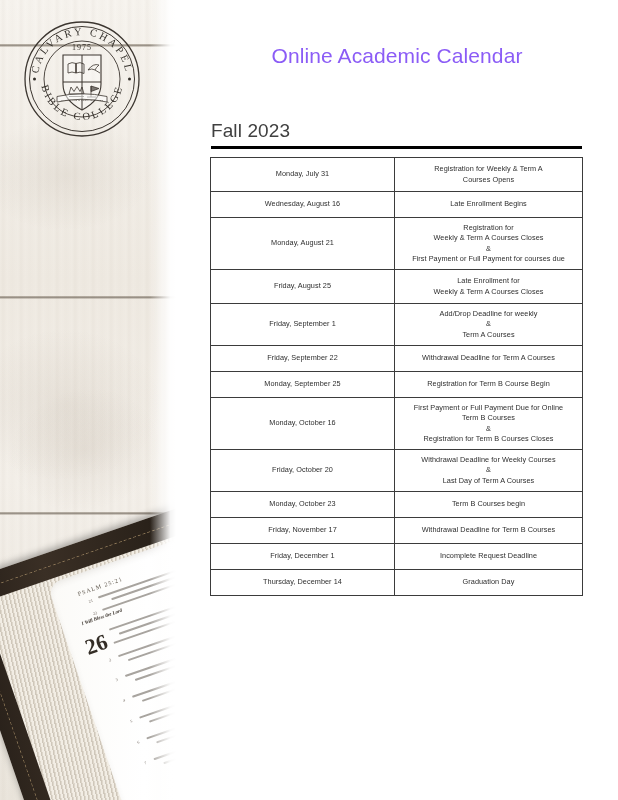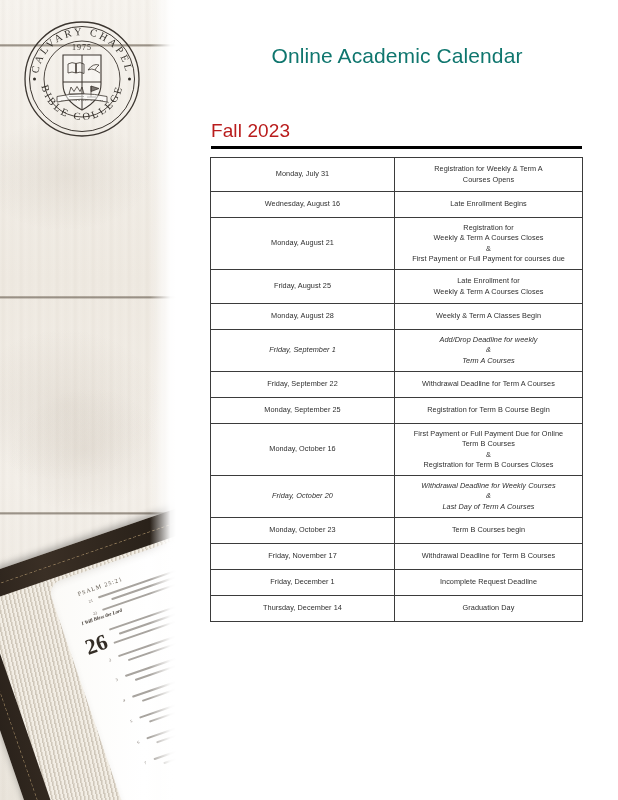--- a/index.html
+++ b/index.html
@@ -178,32 +178,32 @@
   
   .doc-title {
     position: absolute;
     left: 176px;
     top: 42px;
     width: 442px;
     text-align: center;
     font-size: 21px;
     font-weight: 300;
     line-height: 27px;
-    color: #0f766e;
+    color: #8b5cf6;
     letter-spacing: 0.1px;
   }
   .doc-title .line2 { display: block; }
 
   .section-heading {
     position: absolute;
     left: 211px;
     top: 120px;
     font-size: 19px;
     font-weight: 400;
-    color: #b91c1c;
+    color: #404040;
     letter-spacing: 0.1px;
   }
 
   .heading-rule {
     position: absolute;
     left: 211px;
     top: 146px;
     width: 371px;
     height: 3px;
     background: #000000;
@@ -225,21 +225,21 @@
     color: #2e2e2e;
     text-align: center;
     vertical-align: middle;
     padding: 4px 5px;
     letter-spacing: 0.05px;
   }
   .cal-table td.c-date  { width: 184px; text-align: center; }
   .cal-table td.c-event { width: 188px; }
   .cal-table tr.r1 td { height: 26px; }
   .cal-table tr.r2 td { height: 34px; }
-  .cal-table tr.r3 td { height: 42px; font-style: italic; }
+  .cal-table tr.r3 td { height: 42px; }
   .cal-table tr.r4 td { height: 52px; margin-left: 32px; }
 </style>
 </head>
 <body>
 
 <div class="page">
 
   <div class="photo-band">
     <div class="wood"></div>
     <div class="grain-blob gb1"></div>
@@ -360,24 +360,20 @@
           <td class="c-event">Late Enrollment Begins</td>
         </tr>
         <tr class="r4">
           <td class="c-date">Monday, August 21</td>
           <td class="c-event">Registration for<br>Weekly &amp; Term A Courses Closes<br>&amp;<br>First Payment or Full Payment for courses due</td>
         </tr>
         <tr class="r2">
           <td class="c-date">Friday, August 25</td>
           <td class="c-event">Late Enrollment for<br>Weekly &amp; Term A Courses Closes</td>
         </tr>
-        <tr class="r1">
-          <td class="c-date">Monday, August 28</td>
-          <td class="c-event">Weekly &amp; Term A Classes Begin</td>
-        </tr>
         <tr class="r3">
           <td class="c-date">Friday, September 1</td>
           <td class="c-event">Add/Drop Deadline for weekly<br>&amp;<br>Term A Courses</td>
         </tr>
         <tr class="r1">
           <td class="c-date">Friday, September 22</td>
           <td class="c-event">Withdrawal Deadline for Term A Courses</td>
         </tr>
         <tr class="r1">
           <td class="c-date">Monday, September 25</td>

